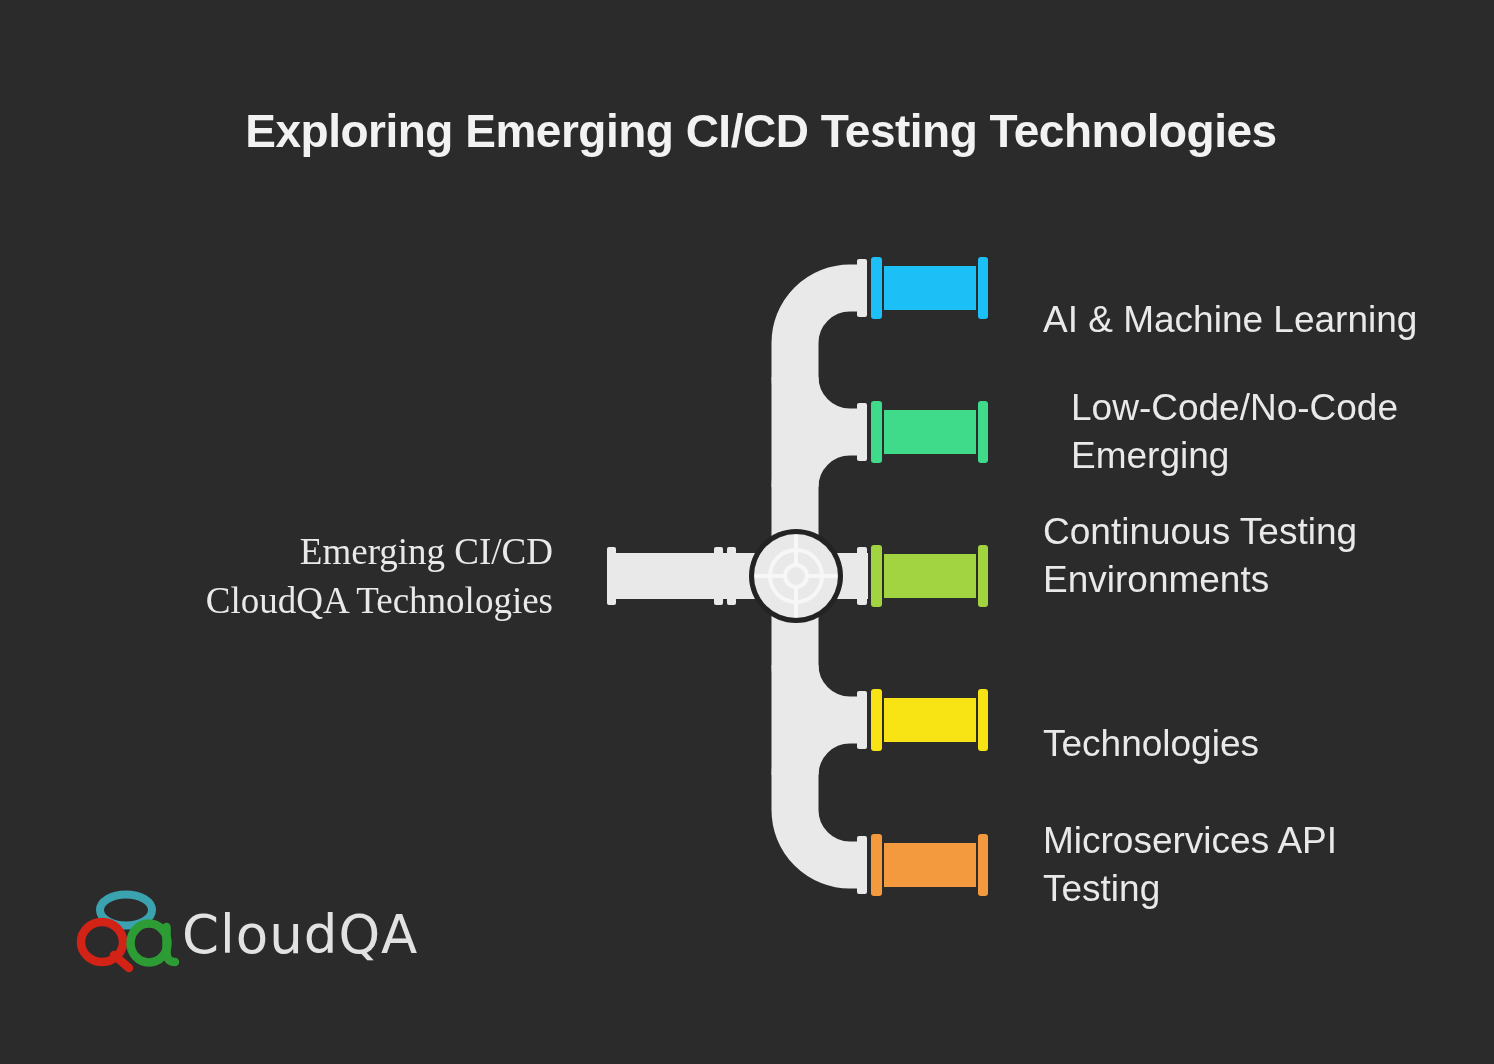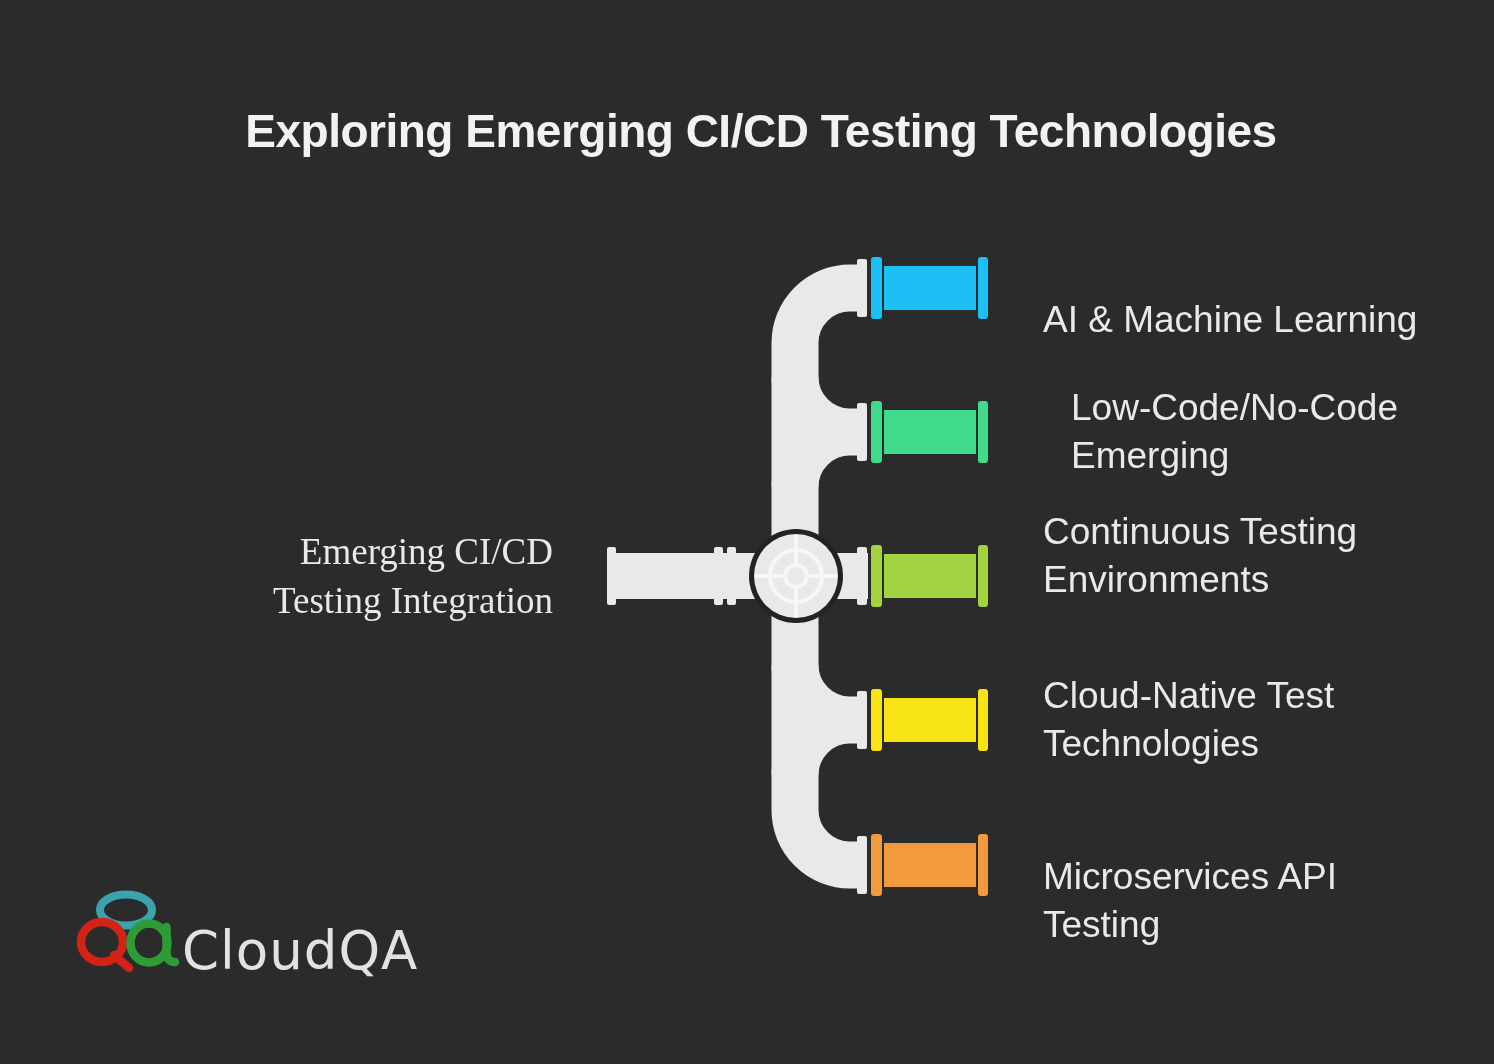--- a/index.html
+++ b/index.html
@@ -23,25 +23,25 @@
     color:#e9e9e9; white-space:nowrap;font-family:Liberation Serif, serif;
   }
   .node-label {
     position:absolute; left:1043px; transform:translateY(-50%);
     font-size:37px; line-height:48px; color:#e9e9e9; white-space:nowrap;
   }
   .node-label.b1 { top:288px;margin-top:32px; }
   .node-label.b2 { top:432px;margin-left:28px; }
   .node-label.b3 { top:556px; }
   .node-label.b4 { top:720px; }
-  .node-label.b5 { top:865px;margin-top:36px; }
+  .node-label.b5 { top:865px; }
   .logo-text {
     position:absolute; left:182px; top:906px;
     font-family:"DejaVu Sans", sans-serif;
-    font-size:53px; line-height:58px; color:#e2e2e2; letter-spacing:1px;margin-top:16px;
+    font-size:53px; line-height:58px; color:#e2e2e2; letter-spacing:1px;
   }
 </style>
 </head>
 <body>
 
 <div class="canvas">
 
   <div class="title">Exploring Emerging CI/CD Testing Technologies</div>
 
   <svg class="diagram-svg" width="1494" height="1064" viewBox="0 0 1494 1064">
@@ -108,36 +108,36 @@
       <ellipse cx="126" cy="910" rx="26" ry="15.5" stroke-width="8" stroke="#3ba3b0"></ellipse>
       <ellipse cx="102" cy="942" rx="21" ry="20" stroke-width="8.5" stroke="#d32317"></ellipse>
       <path d="M114 955 L129 968" stroke-width="8.5" stroke="#d32317"></path>
       <ellipse cx="149" cy="943" rx="18.5" ry="19.5" stroke-width="8.5" stroke="#2d9c35"></ellipse>
       <path d="M166.5 927 V952 Q166.5 962 175 962" stroke-width="8.5" stroke="#2d9c35"></path>
     </g>
   </svg>
 
   <div class="root-label">
     <span>Emerging CI/CD</span><br>
-    <span>Testing Integration</span>
+    <span>CloudQA Technologies</span>
   </div>
 
   <div class="node-label b1">
     <span>AI &amp; Machine Learning</span>
   </div>
   <div class="node-label b2">
     <span>Low-Code/No-Code</span><br>
     <span>Emerging</span>
   </div>
   <div class="node-label b3">
     <span>Continuous Testing</span><br>
     <span>Environments</span>
   </div>
   <div class="node-label b4">
-    <span>Cloud-Native Test</span><br>
+    <br>
     <span>Technologies</span>
   </div>
   <div class="node-label b5">
     <span>Microservices API</span><br>
     <span>Testing</span>
   </div>
 
   <div class="logo-text">CloudQA</div>
 
 </div>

